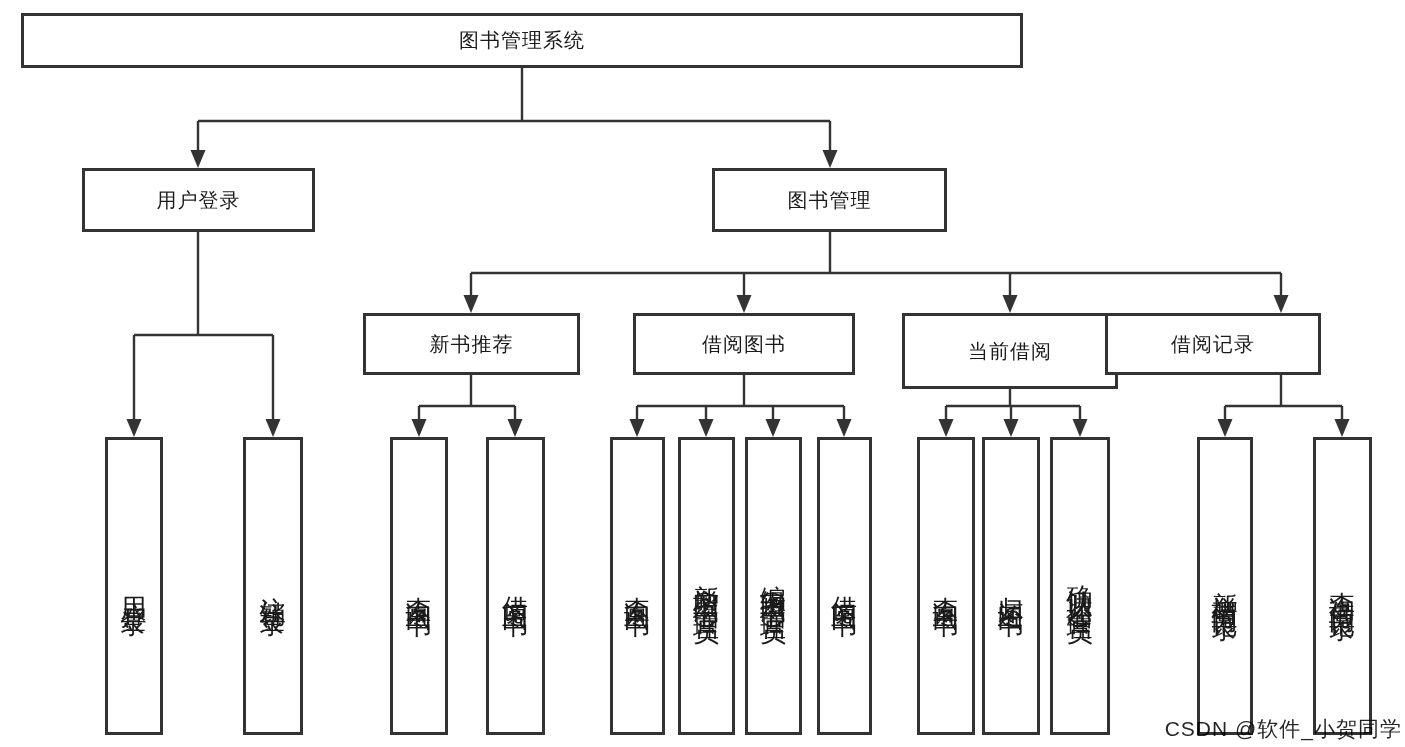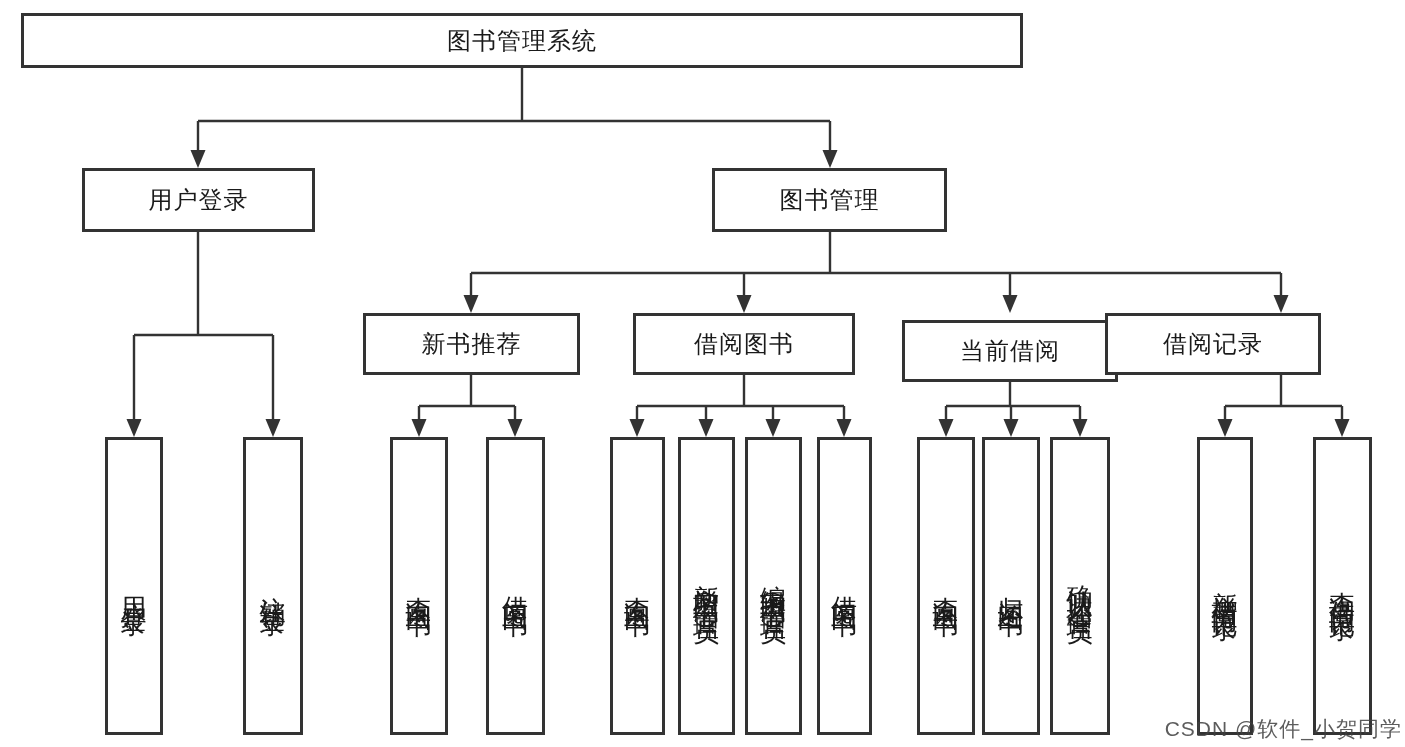--- a/index.html
+++ b/index.html
@@ -18,37 +18,37 @@
   }
   .node {
     position: absolute;
     box-sizing: border-box;
     border: 3px solid #333333;
     background: #ffffff;
     display: flex;
     align-items: center;
     justify-content: center;
     color: #1a1a1a;
-    font-size: 24px;
+    font-size: 20px;
     letter-spacing: 1px;
     white-space: nowrap;
   }
   .node.leaf { font-size: 26px; }
   .node.leaf span {
     writing-mode: vertical-rl;
     text-orientation: mixed;
     letter-spacing: 5px;
     line-height: 1;
   }
   .watermark {
     position: absolute;
     right: 3px;
     bottom: 4px;
     font-size: 21px;
-    color: #404040;
+    color: #000000;
     opacity: 0.85;
     letter-spacing: 1px;
     pointer-events: none;
   }
 </style>
 </head>
 <body>
 
 <div class="stage">
 
@@ -109,21 +109,21 @@
   <div class="node" style="left:712px;top:168px;width:235px;height:64px">
     <span>图书管理</span>
   </div>
 
   <div class="node" style="left:363px;top:313px;width:217px;height:62px">
     <span>新书推荐</span>
   </div>
   <div class="node" style="left:633px;top:313px;width:222px;height:62px">
     <span>借阅图书</span>
   </div>
-  <div class="node" style="left:902px;top:320px;width:216px;height:62px">
+  <div class="node" style="left:902px;top:313px;width:216px;height:76px">
     <span>当前借阅</span>
   </div>
   <div class="node" style="left:1105px;top:313px;width:216px;height:62px">
     <span>借阅记录</span>
   </div>
 
   <div class="node leaf" style="left:105px;top:437px;width:58px;height:298px">
     <span>用户登录</span>
   </div>
   <div class="node leaf" style="left:243px;top:437px;width:60px;height:298px">

